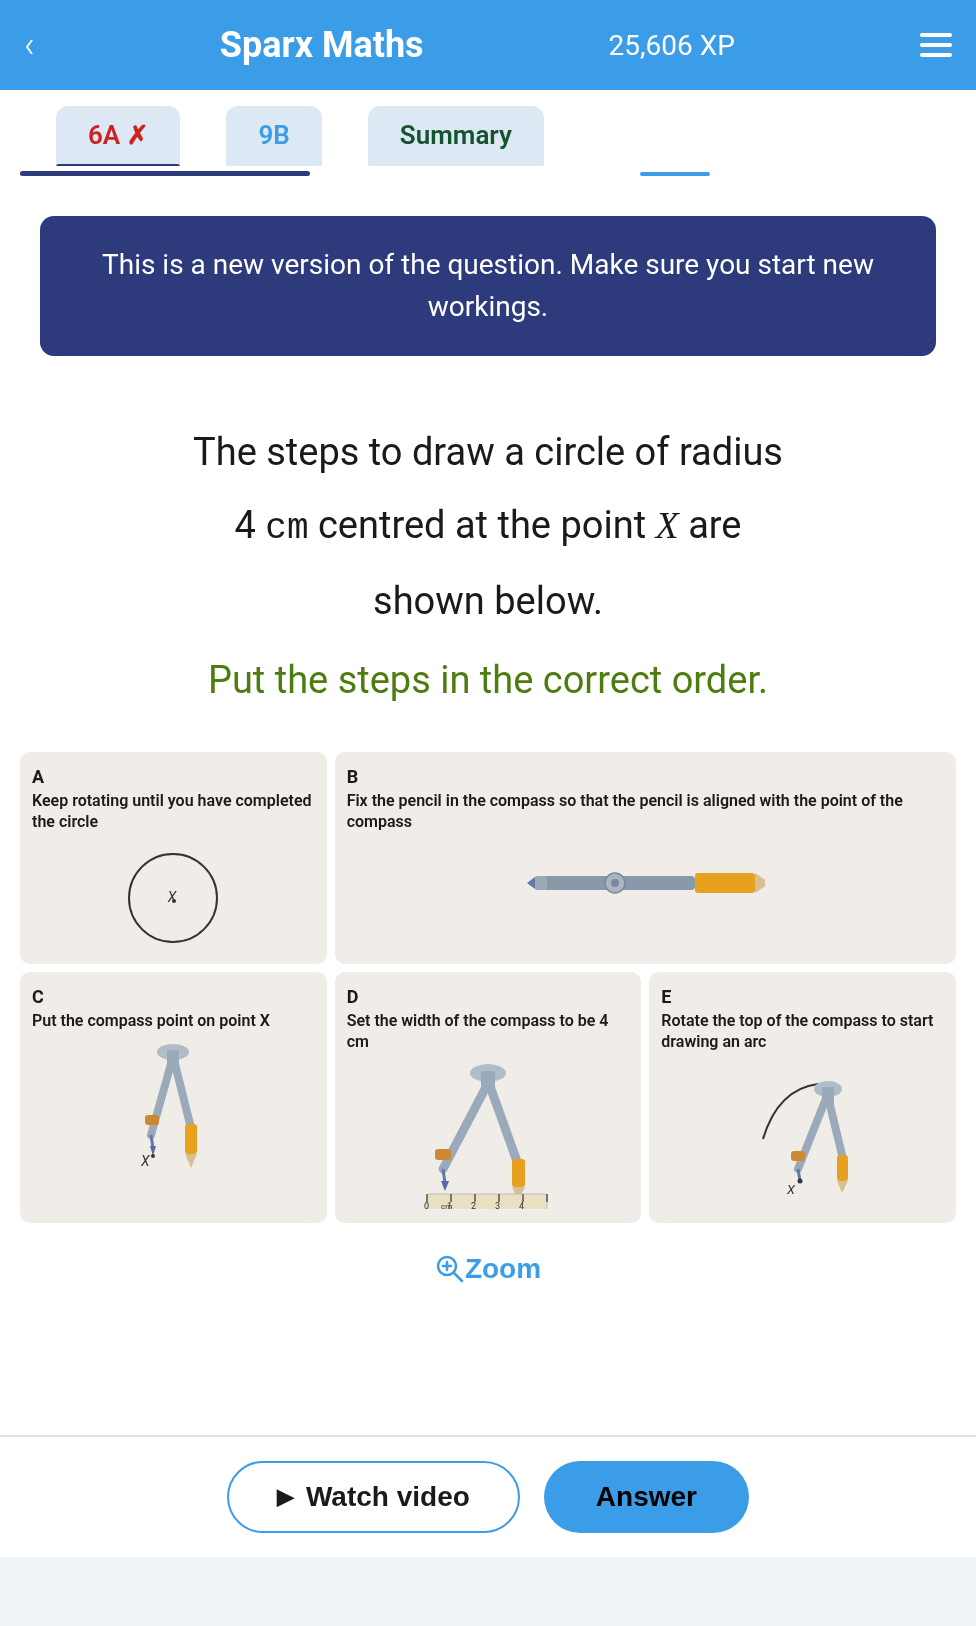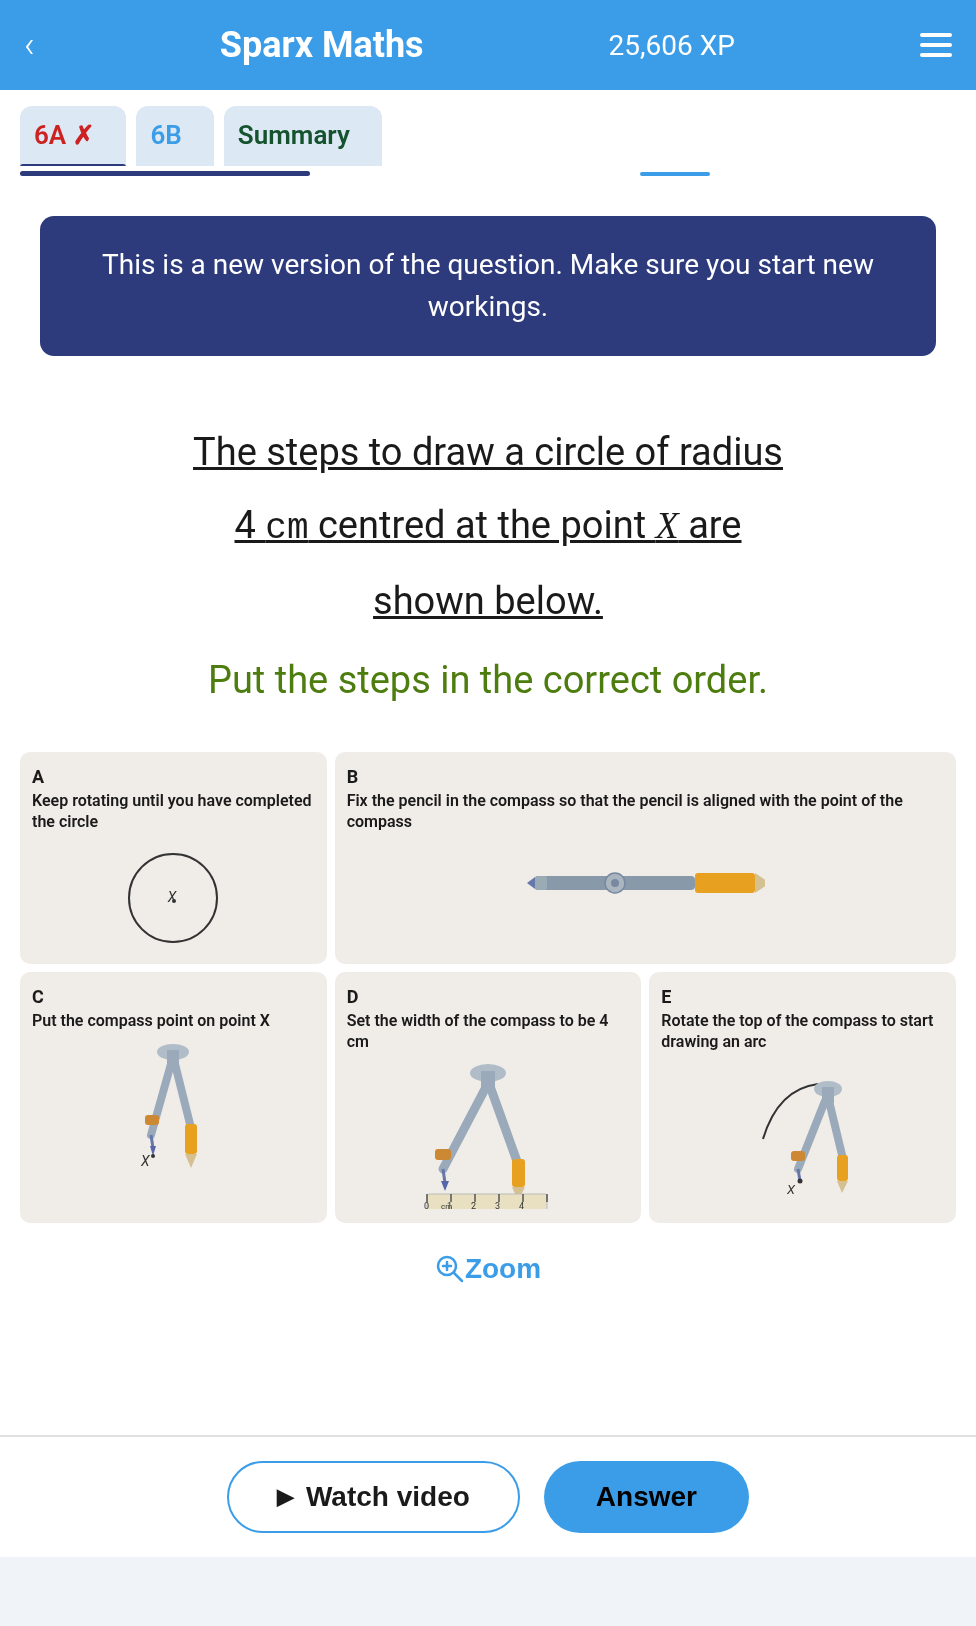--- a/index.html
+++ b/index.html
@@ -48,29 +48,30 @@
       justify-content: center;
     }
     .header-menu span {
       display: block;
       width: 32px;
       height: 4px;
       background: white;
       border-radius: 2px;
     }
     .tab {
-      padding: 14px 32px 16px 14px;
+      padding: 14px 32px 16px 32px;
       border-radius: 12px 12px 0 0;
       font-size: 26px;
       font-weight: 600;
       cursor: pointer;
       background: #dde8f5;
       color: #3b9de8;
       border: none;
       position: relative;
+      margin-left: 36px;
     }
     .tab.active {
       background: #dde8f5;
     }
     .tab.active::after {
       content: '';
       position: absolute;
       bottom: -4px;
       left: 0;
       right: 0;
@@ -95,21 +96,20 @@
       border-radius: 14px;
       font-size: 28px;
       line-height: 1.5;
     }
     .question-text {
       font-size: 38px;
       line-height: 1.4;
       color: #1a1a1a;
       text-align: center;
       padding: 20px 0 10px 0;
-      text-decoration: underline;
     }
     .question-text .cm-text {
       font-family: 'Courier New', monospace;
       font-size: 36px;
     }
     .question-subtext {
       font-size: 38px;
       color: #4d7c0f;
       padding: 20px 0 30px 0;
     }
@@ -263,21 +263,21 @@
         <span></span>
     </div>
   </div>
 
   <div style="background:white; padding: 16px 20px 0 20px; display:flex; gap:10px; align-items:flex-end;">
     <div class="tab tab-6a active">
       <span>6A</span>
       <span class="x-mark"> ✗</span>
     </div>
     <div class="tab">
-      <span>6B</span>
+      <span>9B</span>
     </div>
     <div class="tab" style="color:#14532d;">
       <span>Summary</span>
     </div>
   </div>
   <div style="background:white; height:10px; position:relative; margin-bottom:0;">
     <div style="position:absolute; left:20px; width:290px; height:5px; background:#2d3a7c; border-radius:3px; bottom:0;"></div>
     <div style="position:absolute; left:640px; width:70px; height:4px; background:#3b9de8; border-radius:3px; bottom:0;"></div>
   </div>
 

